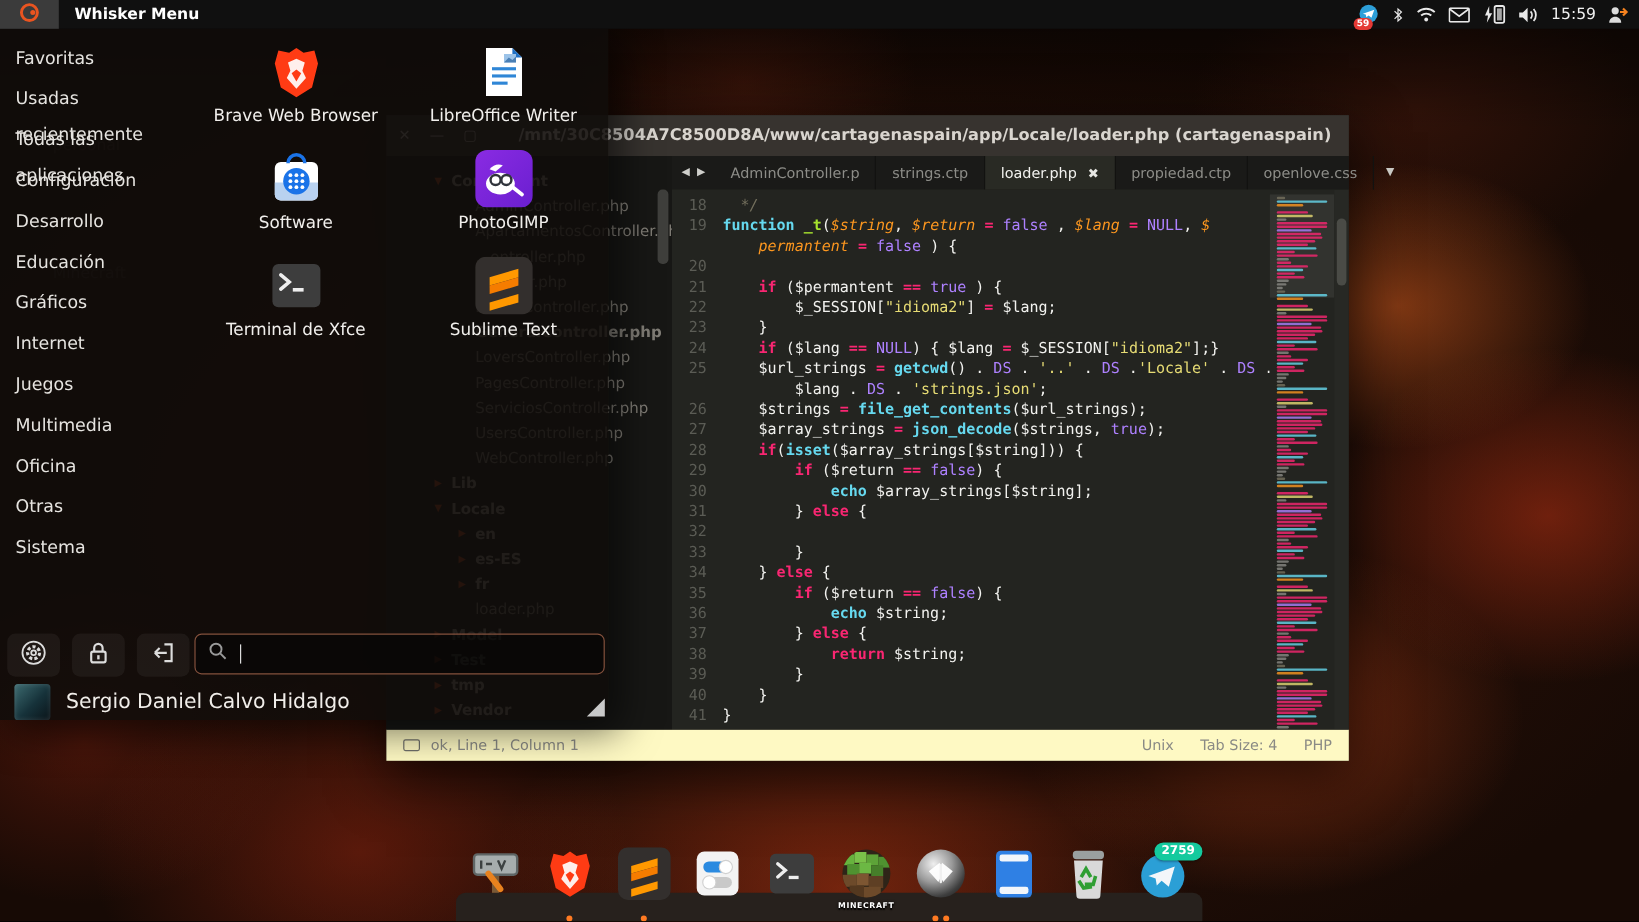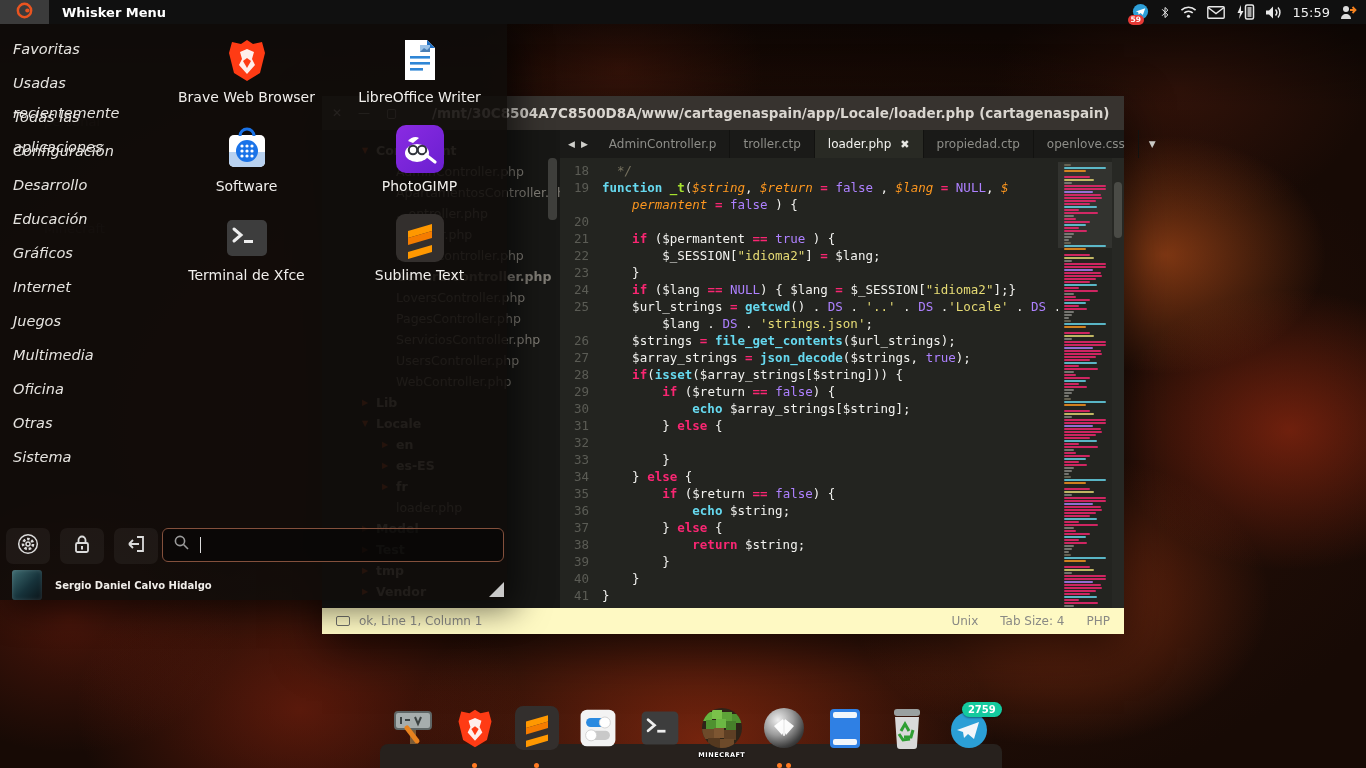--- a/index.html
+++ b/index.html
@@ -62,36 +62,36 @@
   .vscroll{width:12px;flex:none;position:relative;background:rgba(255,255,255,.02);}
   .vthumb{position:absolute;left:2px;right:2px;top:24px;height:56px;background:#4a4b46;border-radius:6px;}
   .statusbar{height:26px;background:#fef9c3;display:flex;align-items:center;padding:0 14px;color:#8a8a85;font-size:12px;}
   .st-icn{width:14px;height:10px;border:1px solid #6f6f6a;border-radius:2px;margin-right:9px;}
   .st-right{margin-left:auto;display:flex;gap:22px;}
 
   
   .menu{position:absolute;left:0;top:24px;width:507px;height:576px;background:rgba(16,12,10,.88);
     border-radius:0 0 12px 0;box-shadow:10px 10px 32px rgba(0,0,0,.55);z-index:40;}
   .cats{position:absolute;left:0;top:10px;width:158px;}
-  .cat{height:30px;line-height:30px;padding-left:13px;margin-bottom:4px;color:#e6e4e0;font-size:14.5px;border-radius:4px;font-style:italic;}
+  .cat{height:30px;line-height:30px;padding-left:13px;margin-bottom:4px;color:#e6e4e0;font-size:14.5px;border-radius:4px;}
   .cat.gap{margin-top:9px;}
   .appgrid{position:absolute;left:160px;top:6px;width:346px;display:grid;grid-template-columns:1fr 1fr;row-gap:5px;}
   .app{height:84px;display:flex;flex-direction:column;align-items:center;padding-top:6px;}
   .app .aicn{width:48px;height:48px;}
   .app .aicn svg{width:48px;height:48px;}
   .app .albl{margin-top:5px;font-size:14px;color:#f1efec;}
   .controls{position:absolute;left:6px;top:504px;display:flex;gap:10px;}
   .cbtn{width:44px;height:36px;border-radius:7px;background:rgba(255,255,255,.05);display:flex;align-items:center;justify-content:center;}
   .searchbox{position:absolute;left:162px;top:504px;width:342px;height:34px;border:1px solid #83503c;border-radius:6px;
     background:rgba(4,4,4,.55);display:flex;align-items:center;padding:0 10px;gap:9px;}
   .searchbox input{flex:1;background:transparent;border:none;outline:none;color:#eee;font-size:14px;font-family:"DejaVu Sans",sans-serif;}
   .caret{width:1px;height:16px;background:#dcdcdc;}
   .userrow{position:absolute;left:12px;top:546px;display:flex;align-items:center;gap:13px;}
   .avatar{width:30px;height:30px;border-radius:3px;background:linear-gradient(135deg,#3d6b70,#16323a 55%,#0a1318);box-shadow:inset 0 0 4px rgba(255,255,255,.15);}
-  .uname{font-weight:bold;font-size:10px;color:#f0ede9;}
+  .uname{font-weight:normal;font-size:17px;color:#f0ede9;}
   .grip{position:absolute;right:3px;bottom:3px;width:0;height:0;border-left:15px solid transparent;border-bottom:15px solid #c9c9c9;}
 
   
   .dockbar{position:absolute;left:380px;top:744px;width:622px;height:24px;background:#27211d;border-radius:8px 8px 0 0;z-index:28;}
   .dockicons{position:absolute;left:380px;top:706px;width:622px;height:62px;display:flex;justify-content:space-between;padding:0 10px;z-index:30;}
   .ditem{position:relative;width:46px;display:flex;flex-direction:column;align-items:center;}
   .ditem .dicn, .ditem .dicn svg{width:44px;height:44px;}
   .dots{position:absolute;bottom:0;display:flex;gap:4px;}
   .dot{width:5px;height:5px;border-radius:50%;background:#ff7a22;}
   .mc-label{position:absolute;bottom:9px;font-size:6.5px;font-weight:bold;letter-spacing:.5px;color:#fff;text-shadow:0 1px 1px #000, 0 0 2px #000;}
@@ -214,21 +214,21 @@
         <div class="tabbar">
           <div class="tabnav">
             <span>◀</span>
             <span>▶</span>
           </div>
           <div id="tabs" style="display:flex;align-items:stretch;">
               <div class="tab">
                 <span>AdminController.p</span>
               </div>
               <div class="tab">
-                <span>troller.ctp</span>
+                <span>strings.ctp</span>
               </div>
               <div class="tab active">
                 <span>loader.php</span>
                 <span class="x">✖</span>
               </div>
               <div class="tab">
                 <span>propiedad.ctp</span>
               </div>
               <div class="tab">
                 <span>openlove.css</span>

